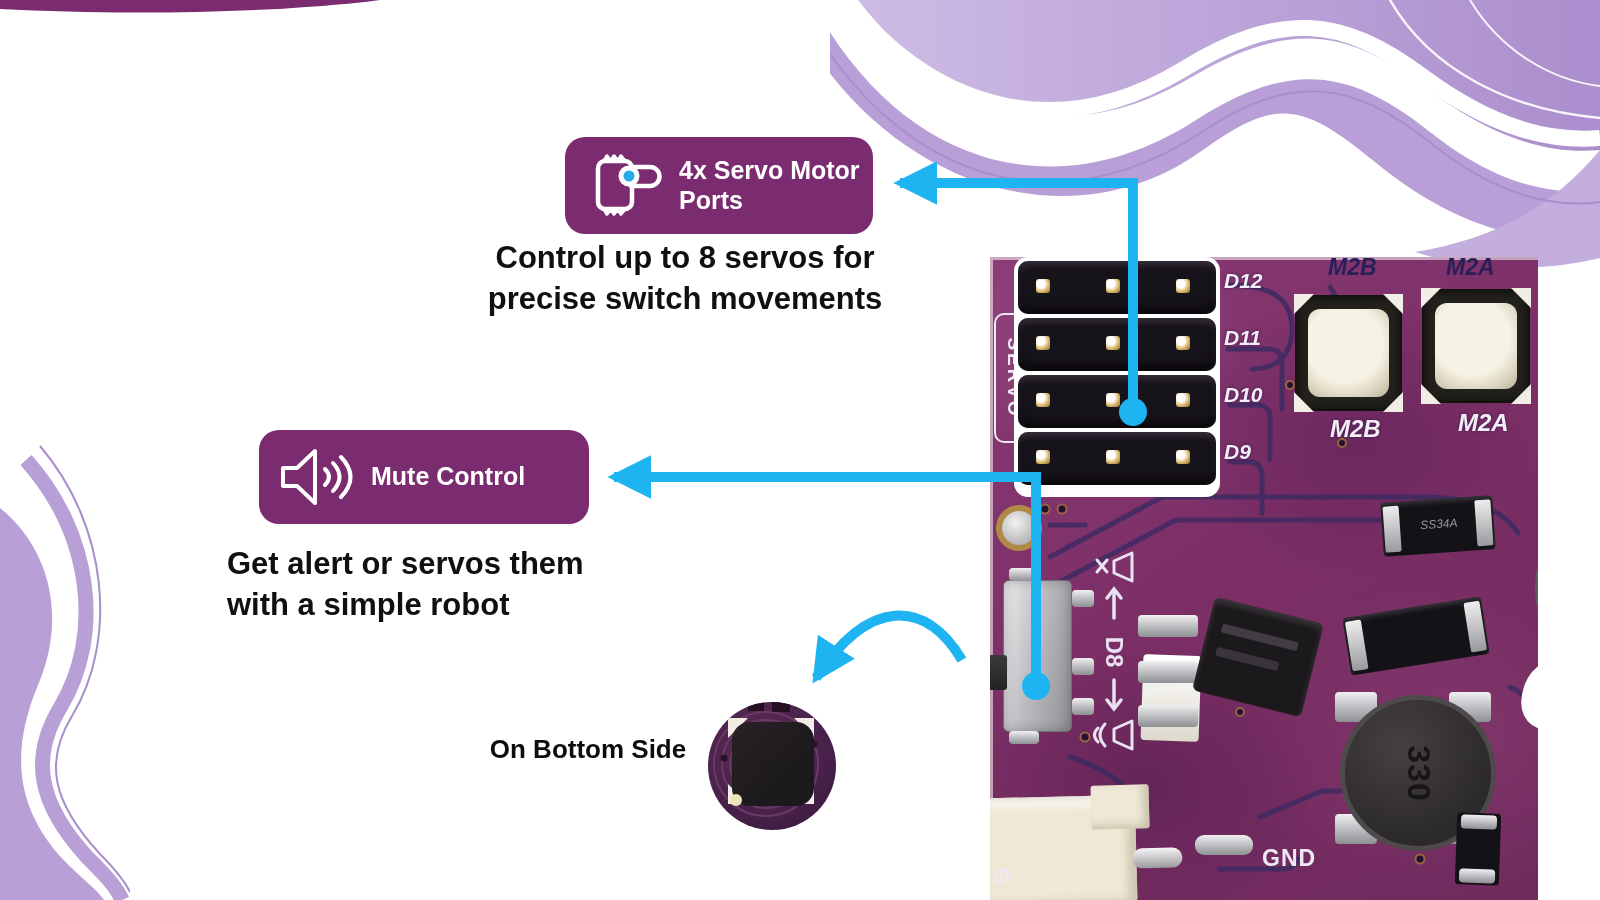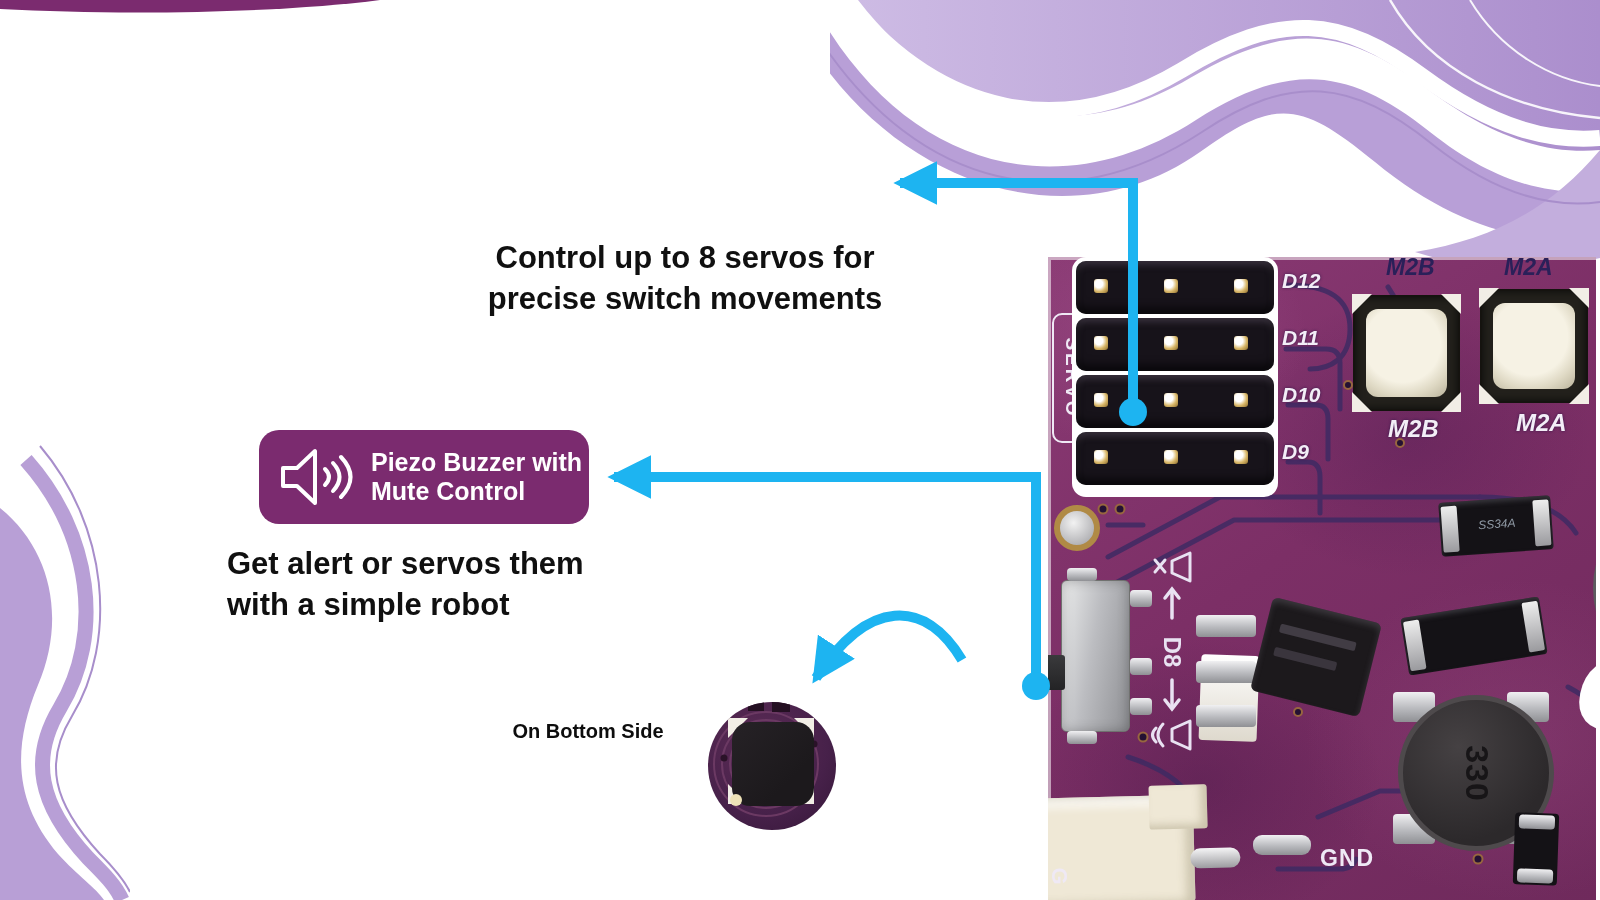--- a/index.html
+++ b/index.html
@@ -9,21 +9,21 @@
   
   #key-features{left:2px;top:17px;width:372px;height:81px;background:#7b2b6f;border-radius:22px;
     display:flex;align-items:center;justify-content:center;z-index:5;}
   #key-features span{color:#fff;font-size:40px;font-weight:800;letter-spacing:3px;}
   
   .badge{background:#7b2b6f;border-radius:20px;display:flex;align-items:center;z-index:5;}
   .badge .txt{color:#fff;font-size:25px;font-weight:800;line-height:1.18;}
   
   .desc{color:#101010;font-size:31px;font-weight:800;line-height:1.32;z-index:5;}
   
-  #pcb{left:1048px;top:257px;width:548px;height:643px;overflow:hidden;z-index:2;
+  #pcb{left:990px;top:257px;width:548px;height:643px;overflow:hidden;z-index:2;
     background:
       radial-gradient(230px 170px at 18% 12%, rgba(195,120,175,.22), transparent 70%),
       radial-gradient(260px 200px at 66% 28%, rgba(55,18,70,.25), transparent 70%),
       radial-gradient(300px 230px at 85% 75%, rgba(175,95,150,.20), transparent 70%),
       radial-gradient(260px 210px at 28% 82%, rgba(48,14,58,.28), transparent 70%),
       linear-gradient(145deg,#8a3a74,#7c2f66 45%,#6f2a5c);
     box-shadow:inset 3px 3px 0 rgba(255,255,255,.55);}
   .hdr-row{position:absolute;left:4px;width:198px;height:53px;background:#17131a;border-radius:10px;
     box-shadow:inset 0 -6px 8px rgba(0,0,0,.6), inset 0 4px 6px rgba(90,80,95,.5);}
   .pin{position:absolute;width:14px;height:14px;top:18px;border-radius:3px;
@@ -272,48 +272,63 @@
     </defs>
     <g stroke="#1db4f1" stroke-width="10" fill="none">
       <polyline points="1133,410 1133,183 900,183" marker-end="url(#ah)"></polyline>
       <polyline points="1036,683 1036,477 614,477" marker-end="url(#ah)"></polyline>
       <path d="M962,660 C925,598 868,598 816,678" marker-end="url(#ah)"></path>
     </g>
     <circle cx="1133" cy="412" r="14" fill="#1db4f1"></circle>
     <circle cx="1036" cy="686" r="14" fill="#1db4f1"></circle>
   </svg>
 
+  <div class="abs badge" style="left:565px;top:137px;width:308px;height:97px;">
+    <svg style="margin-left:20px" width="80" height="80" viewBox="0 0 80 80">
+      <g stroke="#fff" stroke-width="4.5" fill="none" stroke-linejoin="round" stroke-linecap="round">
+        <rect x="13" y="15" width="34" height="48" rx="7"></rect>
+        <path d="M19,15 l3,-5 4,5 3,-5 4,5 3,-5 4,5" stroke-width="3.5"></path>
+        <path d="M19,63 l3,5 4,-5 3,5 4,-5 3,5 4,-5" stroke-width="3.5"></path>
+        <path d="M46,21 h19 a9.5,9.5 0 0 1 0,19 h-19"></path>
+      </g>
+      <circle cx="44" cy="30" r="10.5" fill="#fff"></circle>
+      <circle cx="44" cy="30" r="5.5" fill="#2aa9e8"></circle>
+    </svg>
+    <div class="txt" style="margin-left:14px">
+      <div>4x Servo Motor</div>
+      <div>Ports</div>
+    </div>
+  </div>
 
   <div class="abs desc" style="left:470px;top:238px;width:430px;text-align:center;">
     <div>Control up to 8 servos for</div>
     <div>precise switch movements</div>
   </div>
 
   <div class="abs badge" style="left:259px;top:430px;width:330px;height:94px;">
     <svg style="margin-left:16px" width="84" height="66" viewBox="0 0 84 66">
       <g stroke="#fff" stroke-width="4" fill="none" stroke-linejoin="round" stroke-linecap="round">
         <path d="M8,24 h14 l18,-17 v52 l-18,-17 h-14 z"></path>
         <path d="M50,25 q8,8 0,16"></path>
         <path d="M58,19 q13,14 0,28"></path>
         <path d="M66,13 q19,20 0,40"></path>
       </g>
     </svg>
     <div class="txt" style="margin-left:12px">
-      <div>Piezo Buzzer with</div>
       <div>Mute Control</div>
     </div>
   </div>
 
   <div class="abs desc" style="left:227px;top:544px;width:430px;">
     <div>Get alert or servos them</div>
     <div>with a simple robot</div>
   </div>
 
   <div class="abs" style="left:468px;top:716px;width:240px;text-align:center;color:#0d0d0d;z-index:5">
-    <div style="font-size:20px;font-weight:800;margin-top:4px;">On Bottom Side</div>
+    <div style="font-size:26px;font-weight:800;margin-top:18px;">On Bottom Side</div>
   </div>
 
   <div class="abs" style="left:708px;top:702px;width:128px;height:128px;border-radius:50%;overflow:hidden;z-index:3;background:radial-gradient(circle at 40% 35%,#5d2c56,#47214a 60%,#341637);">
     <svg class="abs" style="left:0;top:0" width="128" height="128">
       <g fill="none" stroke="#6b3963" stroke-width="2">
         <circle cx="58" cy="62" r="52"></circle>
           <circle cx="58" cy="62" r="44"></circle>
           <circle cx="58" cy="62" r="36"></circle>
       </g>
       <circle cx="16" cy="56" r="3.5" fill="#2a1228"></circle>

